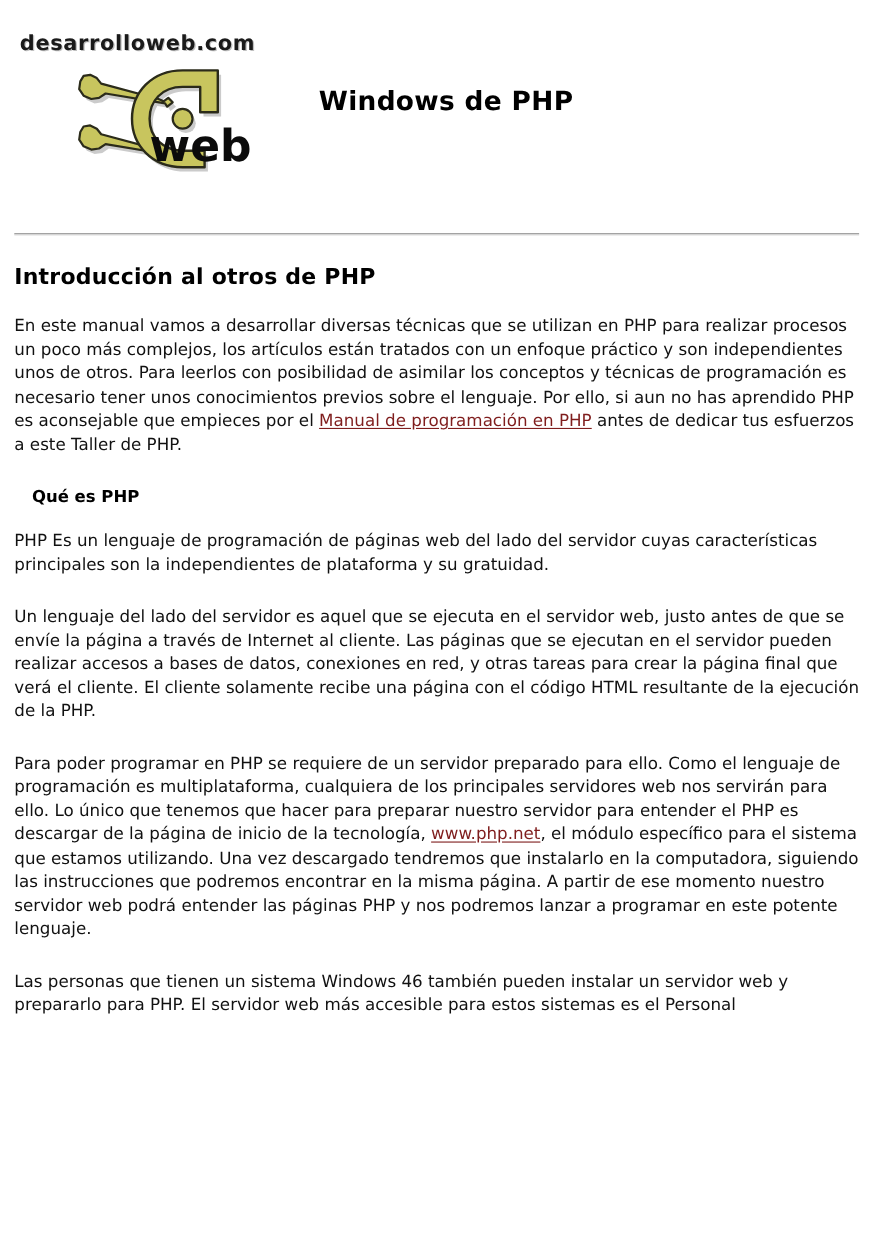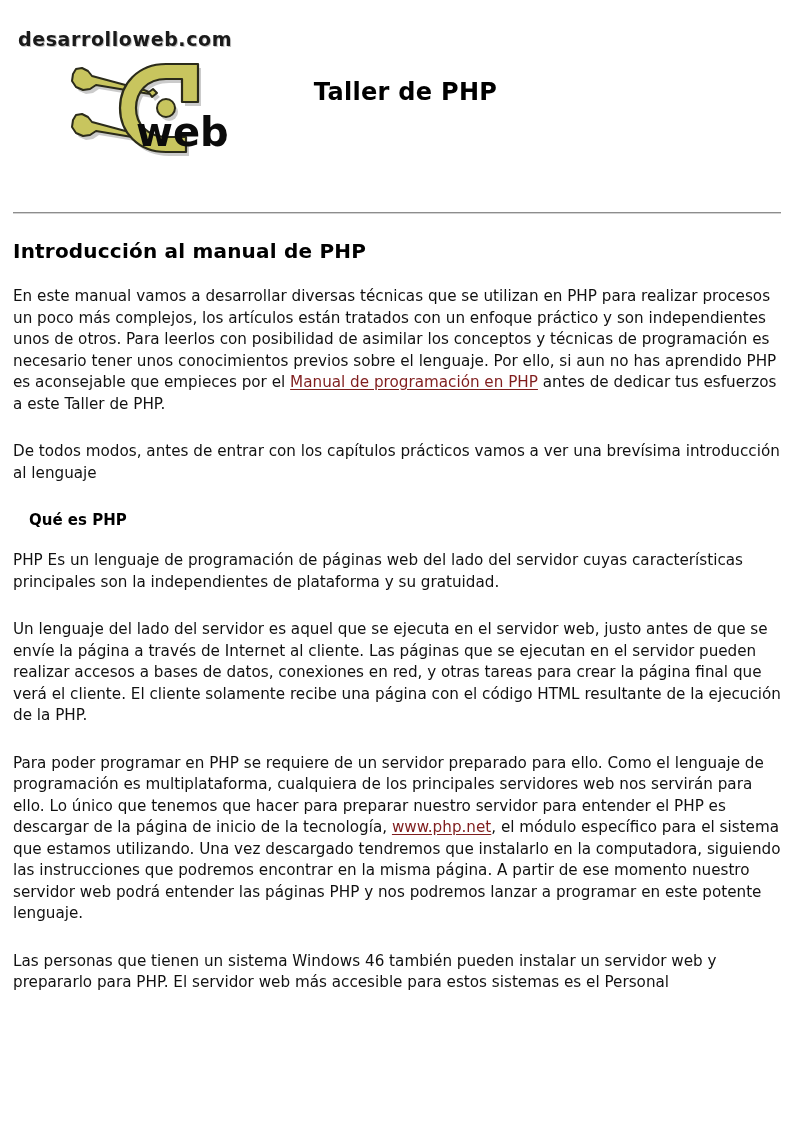--- a/index.html
+++ b/index.html
@@ -156,35 +156,34 @@
           <g>
             <path d="M150 6 C122 6 104 26 104 50 C104 74 122 94 150 94 L170 94 L170 79 L152 79 C131 79 120 66 120 50 C120 34 131 21 150 21 L166 21 L166 44 L182 44 L182 6 Z" fill="#C8C55E" stroke="#2b2b1a" stroke-width="2.2" stroke-linejoin="round"></path>
             <circle cx="150" cy="50" r="9" fill="#C8C55E" stroke="#2b2b1a" stroke-width="2"></circle>
           </g>
 
           <text x="120" y="88" font-family="DejaVu Sans, sans-serif" font-size="40" font-weight="bold" fill="#0b0b0b">web</text>
         </svg>
       </div>
     </div>
 
-    <div class="doc-title">Taller de PHP</div>
+    <div class="doc-title">Windows de PHP</div>
   </div>
 
   <div class="rule-wrap">
     <div class="rule"></div>
     <div class="rule-shadow"></div>
   </div>
 
   <div class="content">
 
-    <h1 class="section-title">Introducción al manual de PHP</h1>
+    <h1 class="section-title">Introducción al otros de PHP</h1>
 
     <p class="body-text"><span>En este manual vamos a desarrollar diversas técnicas que se utilizan en PHP para realizar procesos un poco más complejos, los artículos están tratados con un enfoque práctico y son independientes unos de otros. Para leerlos con posibilidad de asimilar los conceptos y técnicas de programación es necesario tener unos conocimientos previos sobre el lenguaje. Por ello, si aun no has aprendido PHP es aconsejable que empieces por el </span><a class="doclink" href="#">Manual de programación en PHP</a><span> antes de dedicar tus esfuerzos a este Taller de PHP.</span></p>
 
-    <p class="body-text">De todos modos, antes de entrar con los capítulos prácticos vamos a ver una brevísima introducción al lenguaje</p>
 
     <h2 class="sub-title">Qué es PHP</h2>
 
     <p class="body-text">PHP Es un lenguaje de programación de páginas web del lado del servidor cuyas características principales son la independientes de plataforma y su gratuidad.</p>
 
     <p class="body-text">Un lenguaje del lado del servidor es aquel que se ejecuta en el servidor web, justo antes de que se envíe la página a través de Internet al cliente. Las páginas que se ejecutan en el servidor pueden realizar accesos a bases de datos, conexiones en red, y otras tareas para crear la página final que verá el cliente. El cliente solamente recibe una página con el código HTML resultante de la ejecución de la PHP.</p>
 
 
     <p class="body-text"><span>Para poder programar en PHP se requiere de un servidor preparado para ello. Como el lenguaje de programación es multiplataforma, cualquiera de los principales servidores web nos servirán para ello. Lo único que tenemos que hacer para preparar nuestro servidor para entender el PHP es descargar de la página de inicio de la tecnología, </span><a class="doclink" href="#">www.php.net</a><span>, el módulo específico para el sistema que estamos utilizando. Una vez descargado tendremos que instalarlo en la computadora, siguiendo las instrucciones que podremos encontrar en la misma página. A partir de ese momento nuestro servidor web podrá entender las páginas PHP y nos podremos lanzar a programar en este potente lenguaje.</span></p>
 

